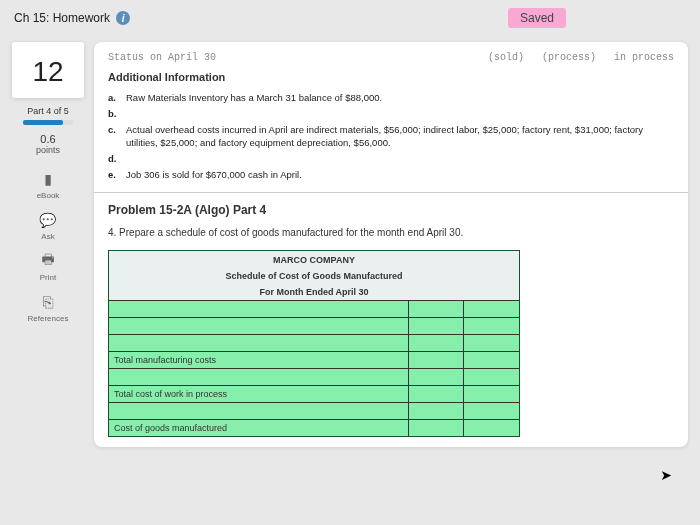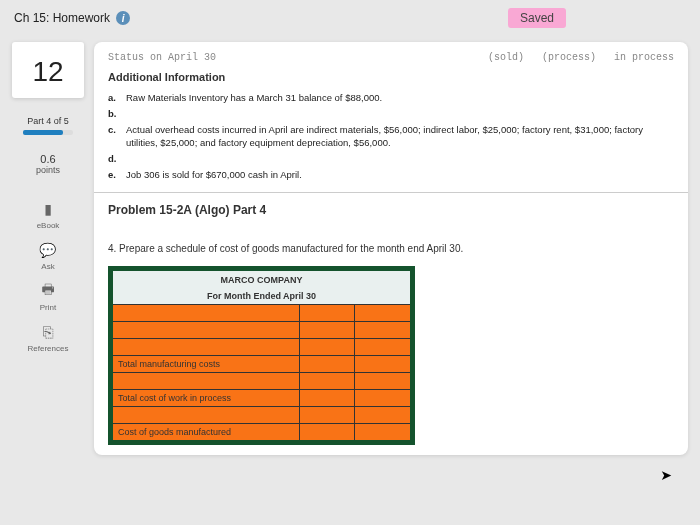--- a/index.html
+++ b/index.html
@@ -33,21 +33,21 @@
   }
   .main {
     display: flex;
     padding: 6px 12px 0 12px;
     gap: 10px;
   }
   .sidebar {
     width: 72px;
     display: flex;
     flex-direction: column;
-    gap: 18px;
+    gap: 8px;
   }
   .qnum-card {
     background: #fff;
     border-radius: 3px;
     box-shadow: 0 1px 4px rgba(0,0,0,0.15);
     text-align: center;
     padding: 14px 0 10px 0;
   }
   .qnum { font-size: 28px; font-weight: 300; color: #222; }
   .part-block { text-align: center; font-size: 9px; color: #333; }
@@ -87,46 +87,46 @@
   }
   .status-right span { margin-left: 12px; }
   .section-head { font-size: 11px; font-weight: bold; margin: 6px 0 8px; }
   .info-list { font-size: 9.5px; color: #222; line-height: 1.45; }
   .info-list .row { display: flex; gap: 6px; margin-bottom: 2px; }
   .info-list .lbl { width: 12px; flex-shrink: 0; font-weight: bold; }
   .divider {
     border: none; border-top: 1px solid #ccc;
     margin: 10px -14px;
   }
-  .prob-title { font-size: 12px; font-weight: bold; margin-bottom: 26px; }
+  .prob-title { font-size: 12px; font-weight: bold; margin-bottom: 10px; }
   .prob-instr { font-size: 10px; margin-bottom: 12px; }
   .schedule {
-    border: 5px solid #14532d;
-    width: 307px;
+    border: 1px solid #14532d;
+    width: 412px;
     font-size: 9px;
     background: #e9f0ef;
   }
   .schedule .sch-head {
     text-align: center; font-weight: bold;
     border-bottom: 1px solid #333;
   }
   .schedule .sch-head div { padding: 3px 0; }
   .schedule .sch-head .company { padding-top: 4px; }
   .sch-row {
     display: flex; border-top: 1px solid #333;
   }
   .sch-row:first-of-type { border-top: none; }
   .sch-cell {
     padding: 3px 5px; min-height: 16px;
     background: #fff;
   }
   .sch-label { flex: 1; border-right: 1px solid #333; }
   .sch-val1 { width: 55px; border-right: 1px solid #333; }
   .sch-val2 { width: 55px; }
-  .sch-body .sch-row .sch-cell { background: #f97316; }
+  .sch-body .sch-row .sch-cell { background: #86efac; }
   .cursor {
     position: absolute; right: 28px; bottom: 42px;
     font-size: 14px; color: #000;
   }
 </style>
 </head>
 <body>
 
 <div class="header">
   <div class="header-left">
@@ -204,20 +204,21 @@
     </div>
 
     <hr class="divider">
 
     <div class="prob-title">Problem 15-2A (Algo) Part 4</div>
     <div class="prob-instr">4. Prepare a schedule of cost of goods manufactured for the month end April 30.</div>
 
     <div class="schedule">
       <div class="sch-head">
         <div class="company">MARCO COMPANY</div>
+        <div>Schedule of Cost of Goods Manufactured</div>
         <div>For Month Ended April 30</div>
       </div>
       <div class="sch-body">
         <div class="sch-row">
           <div class="sch-cell sch-label"></div>
           <div class="sch-cell sch-val1"></div>
           <div class="sch-cell sch-val2"></div>
         </div>
         <div class="sch-row">
           <div class="sch-cell sch-label"></div>

